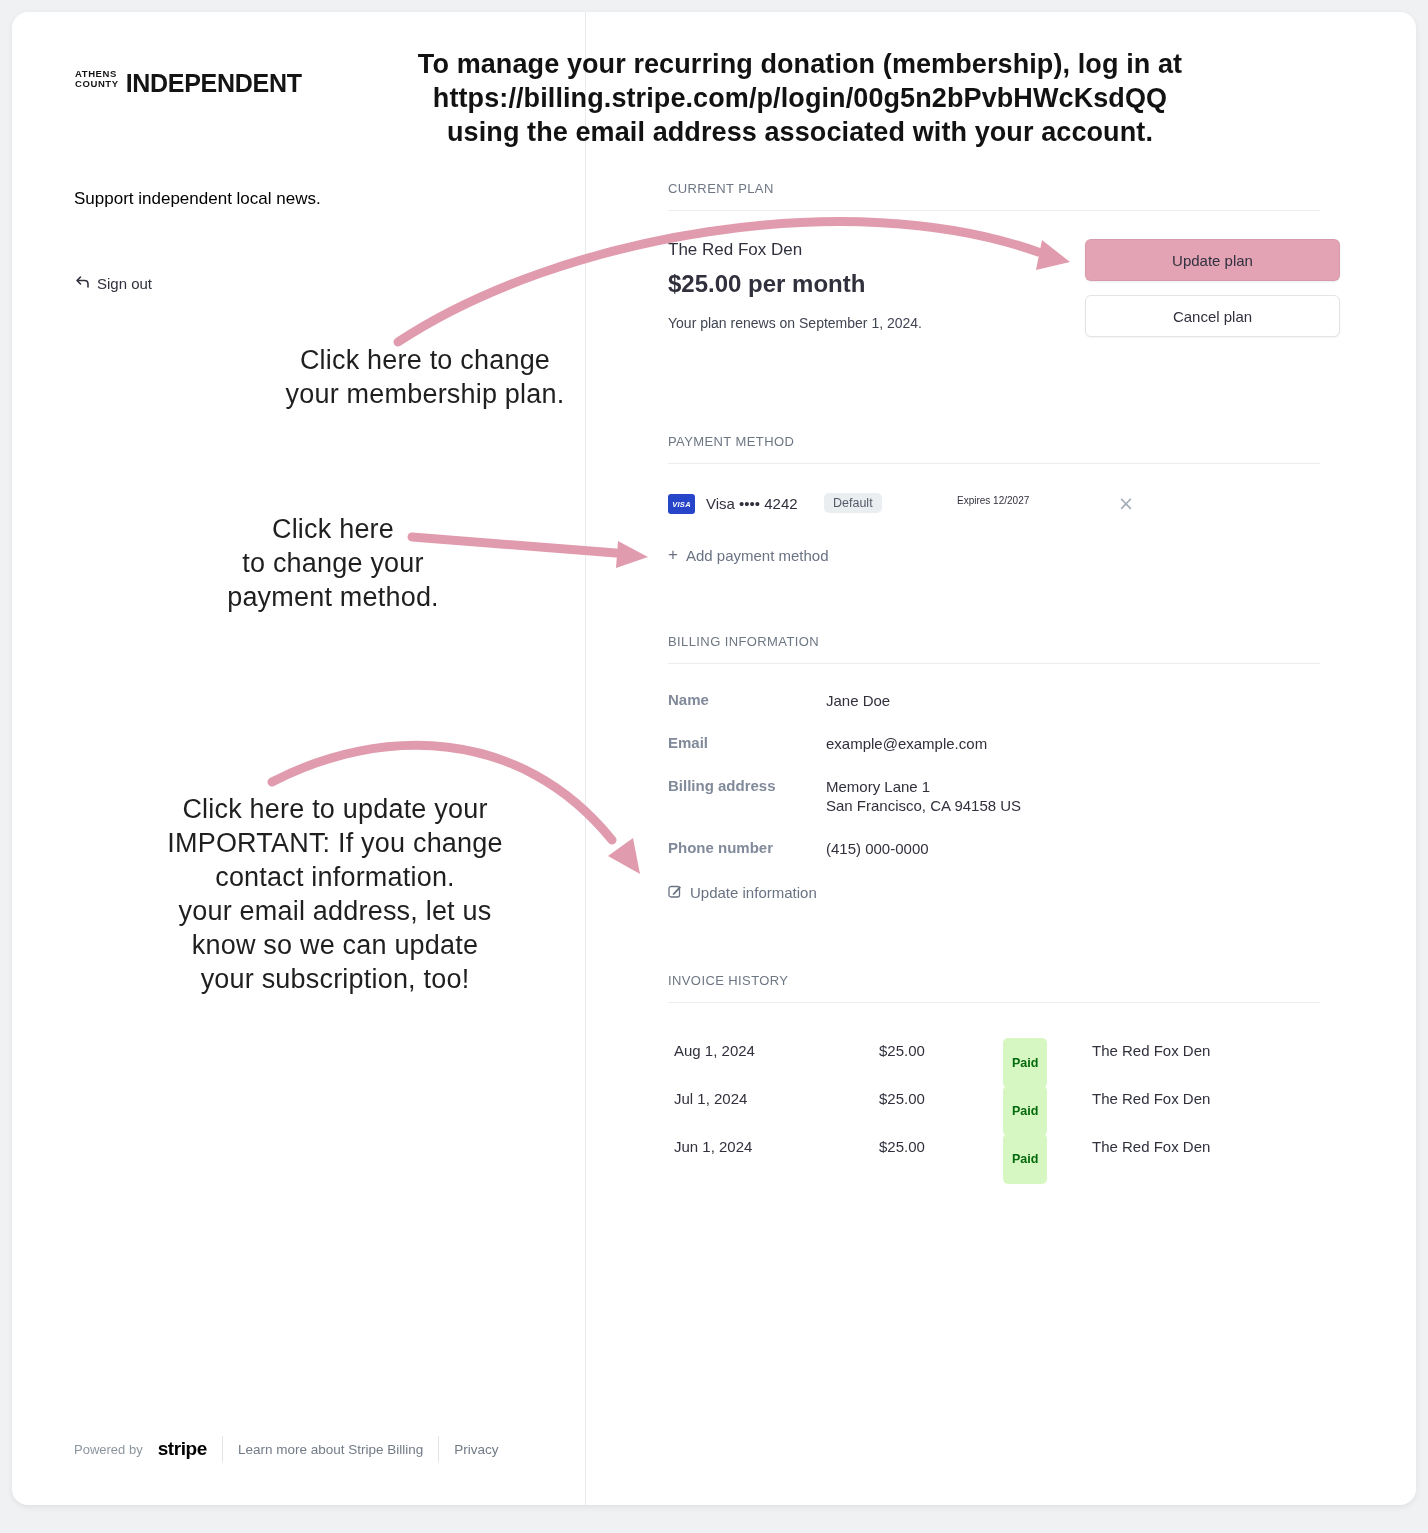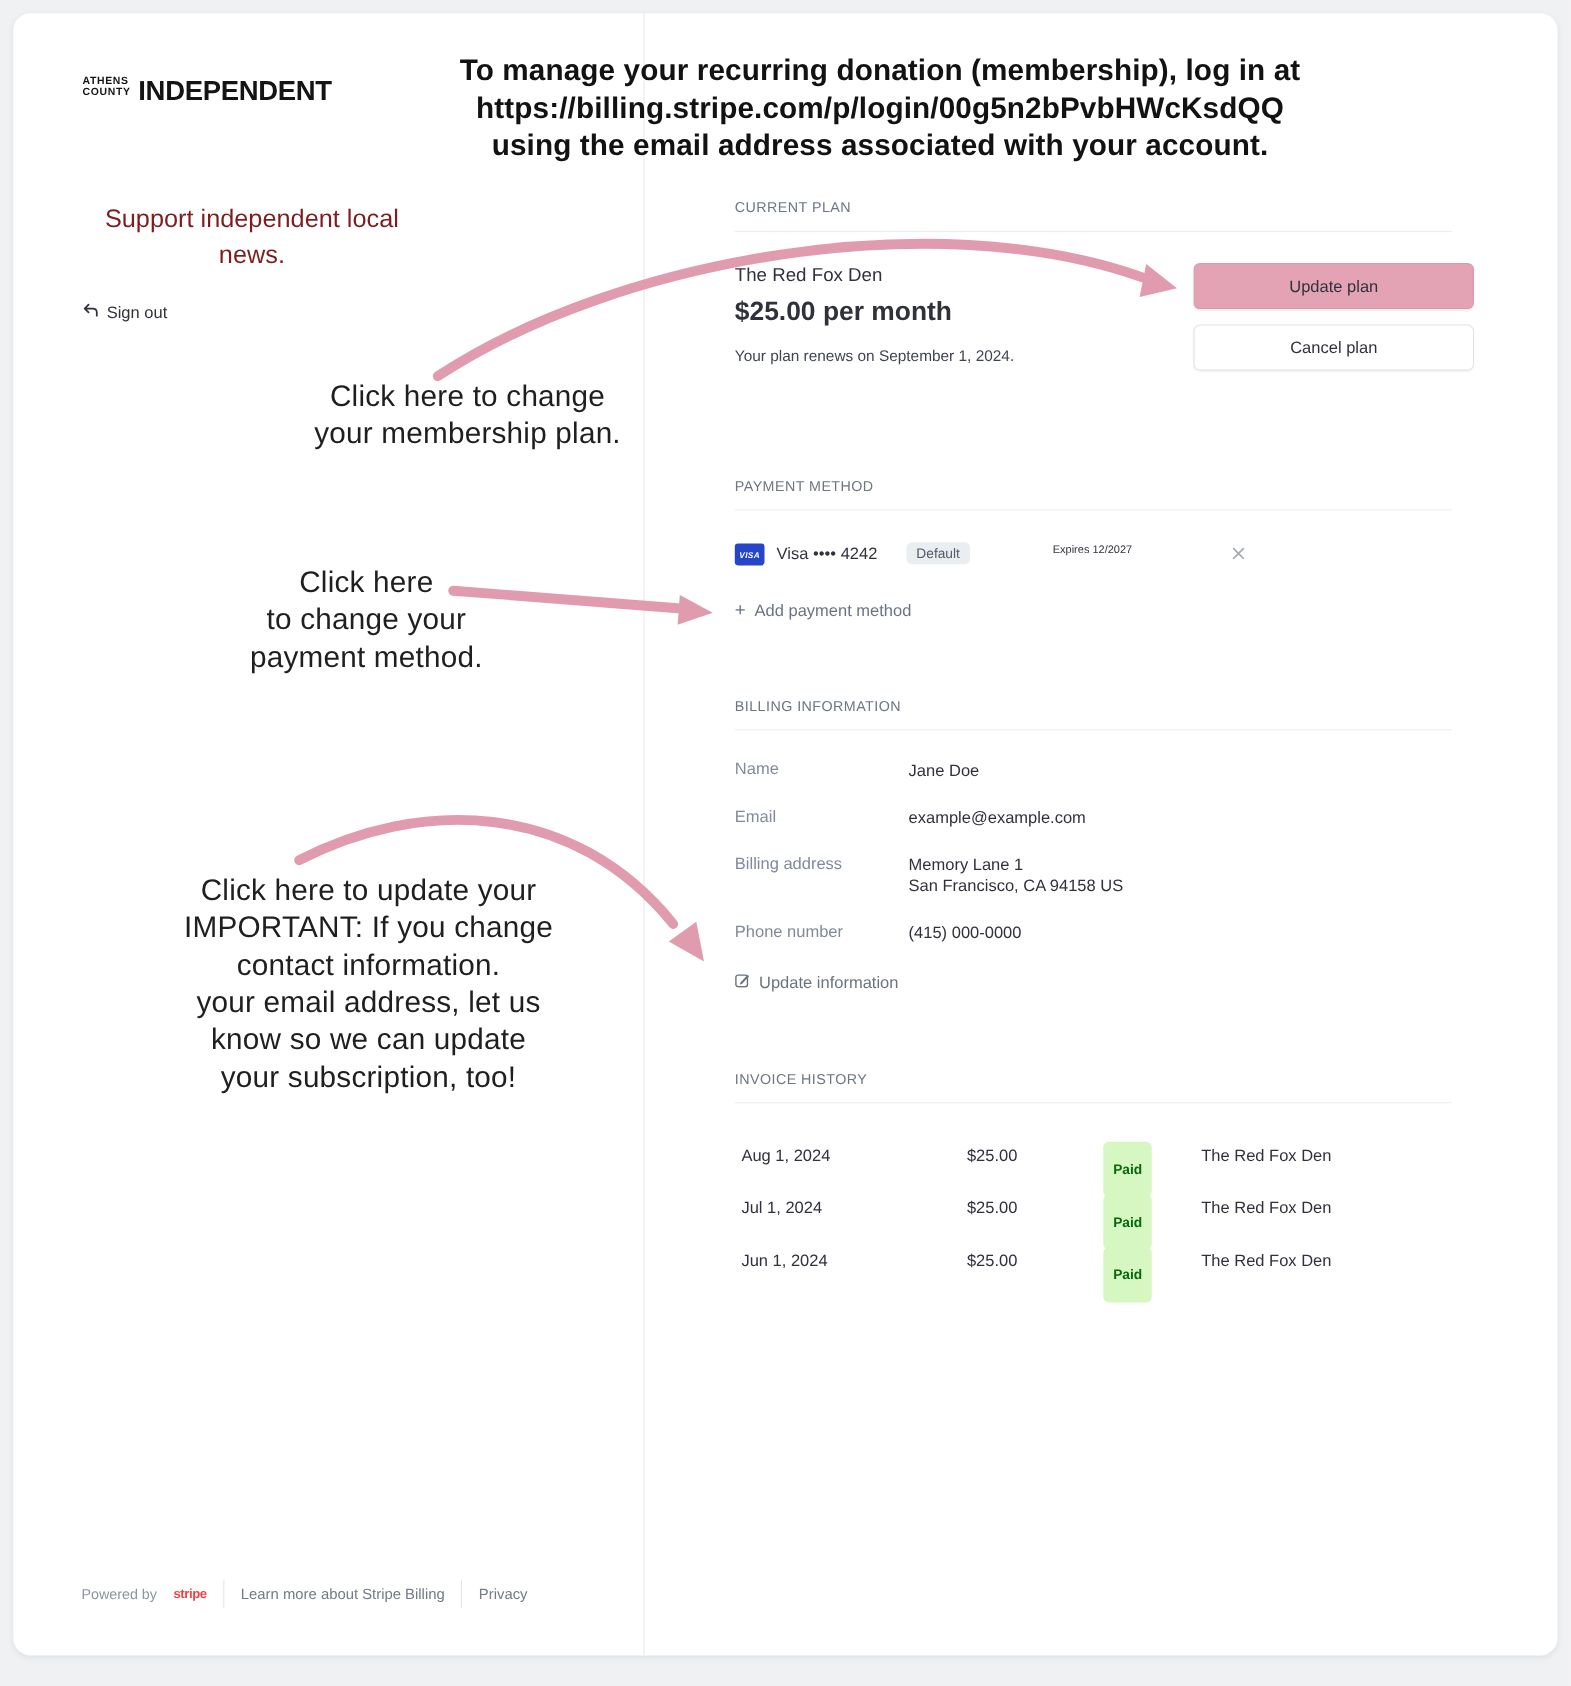--- a/index.html
+++ b/index.html
@@ -6,21 +6,21 @@
   body { font-family:"Liberation Sans", sans-serif; }
   .page { position:relative; width:1428px; height:1533px; background:#f0f1f3; overflow:hidden; }
   .card { position:absolute; left:12px; top:12px; width:1404px; height:1493px; background:#ffffff;
           border-radius:16px; box-shadow:0 2px 6px rgba(0,0,0,.07); }
   .vdivider { position:absolute; left:573px; top:0; width:1px; height:100%; background:#e9eaec; }
 
   
   .logo { position:absolute; left:63px; top:57px; display:flex; align-items:flex-start; gap:7px; color:#141414; }
   .logo-stack { display:flex; flex-direction:column; font-size:9.5px; font-weight:700; letter-spacing:.6px; line-height:10px; }
   .logo-main { font-size:25px; font-weight:800; letter-spacing:-.3px; }
-  .tagline { position:absolute; left:62px; top:170px; width:310px; font-size:23px; line-height:33px; color:#7f1d1d;text-align:center; }
+  .tagline { position:absolute; left:62px; top:170px; width:310px; font-size:17px; line-height:33px; color:#000000; }
   .signout { position:absolute; left:63px; top:263px; display:flex; align-items:center; gap:7px;
              font-size:15px; color:#30313d; cursor:pointer; }
 
   
   .sec-label { position:absolute; left:656px; font-size:13px; color:#6d7683; letter-spacing:.4px; font-weight:500; }
   .hr { position:absolute; left:656px; width:652px; height:1px; background:#ebedef; }
   .link-gray { color:#6a7383; font-size:15px; display:flex; align-items:center; gap:8px; cursor:pointer; }
 
   
   .plan-name { position:absolute; left:656px; top:228px; font-size:17px; color:#30313d; }
@@ -40,36 +40,36 @@
   .badge-default { position:absolute; left:156px; top:1px; background:#ebeef1; color:#545969; font-size:12.5px;
                    padding:3px 9px; border-radius:5px; }
   .pay-expires { position:absolute; left:289px; top:3px; font-size:10px; color:#30313d; }
   .pay-close { position:absolute; left:450px; top:0px; font-size:19px; color:#a3acb5; cursor:pointer;
                font-family:"DejaVu Sans", sans-serif; }
   .add-pay { position:absolute; left:656px; top:533px; }
   .plus-glyph { font-size:17px; color:#6a7383; }
 
   
   .bill-row { position:absolute; left:656px; width:652px; }
-  .bill-label { position:absolute; left:0; top:0; font-size:15px; color:#808a9a; }
+  .bill-label { position:absolute; left:0; top:0; font-size:15px; color:#808a9a;font-weight:bold; }
   .bill-value { position:absolute; left:158px; top:0; font-size:15px; color:#30313d; line-height:19px; }
   .update-info { position:absolute; left:656px; top:872px; }
 
   
   .inv-row { position:absolute; left:656px; width:652px; height:28px; cursor:pointer; }
   .inv-date { position:absolute; left:6px; top:4px; font-size:15px; color:#30313d; }
   .inv-amount { position:absolute; left:172px; top:4px; font-size:15px; color:#30313d;margin-left:39px; }
   .badge-paid { position:absolute; left:335px; top:0; background:#d7f7c2; color:#05690d; font-size:12.5px;
                 font-weight:600; padding:18px 9px; border-radius:5px; }
   .inv-plan { position:absolute; left:424px; top:4px; font-size:15px; color:#30313d; }
 
   
   .footer { position:absolute; left:62px; top:1424px; display:flex; align-items:center; gap:15px; }
   .powered-by { font-size:13px; color:#8d96a0; }
-  .stripe-word { font-size:12px; font-weight:700; color:#ef4444; letter-spacing:-.4px; cursor:pointer; }
+  .stripe-word { font-size:19px; font-weight:700; color:#000000; letter-spacing:-.4px; cursor:pointer; }
   .foot-sep { width:1px; height:26px; background:#e3e5e8; }
   .foot-link { font-size:13.5px; color:#727b86; cursor:pointer; }
 
   
   .heading { position:absolute; left:340px; top:47px; width:920px; text-align:center;
              font-size:27px; font-weight:700; line-height:34px; color:#121212; letter-spacing:.1px; }
   .note { position:absolute; text-align:center; font-size:27px; font-weight:500; line-height:34px;
           color:#1f1f1f; letter-spacing:.2px; }
   .note-plan { left:265px; top:343px; width:320px; }
   .note-payment { left:183px; top:512px; width:300px; }

